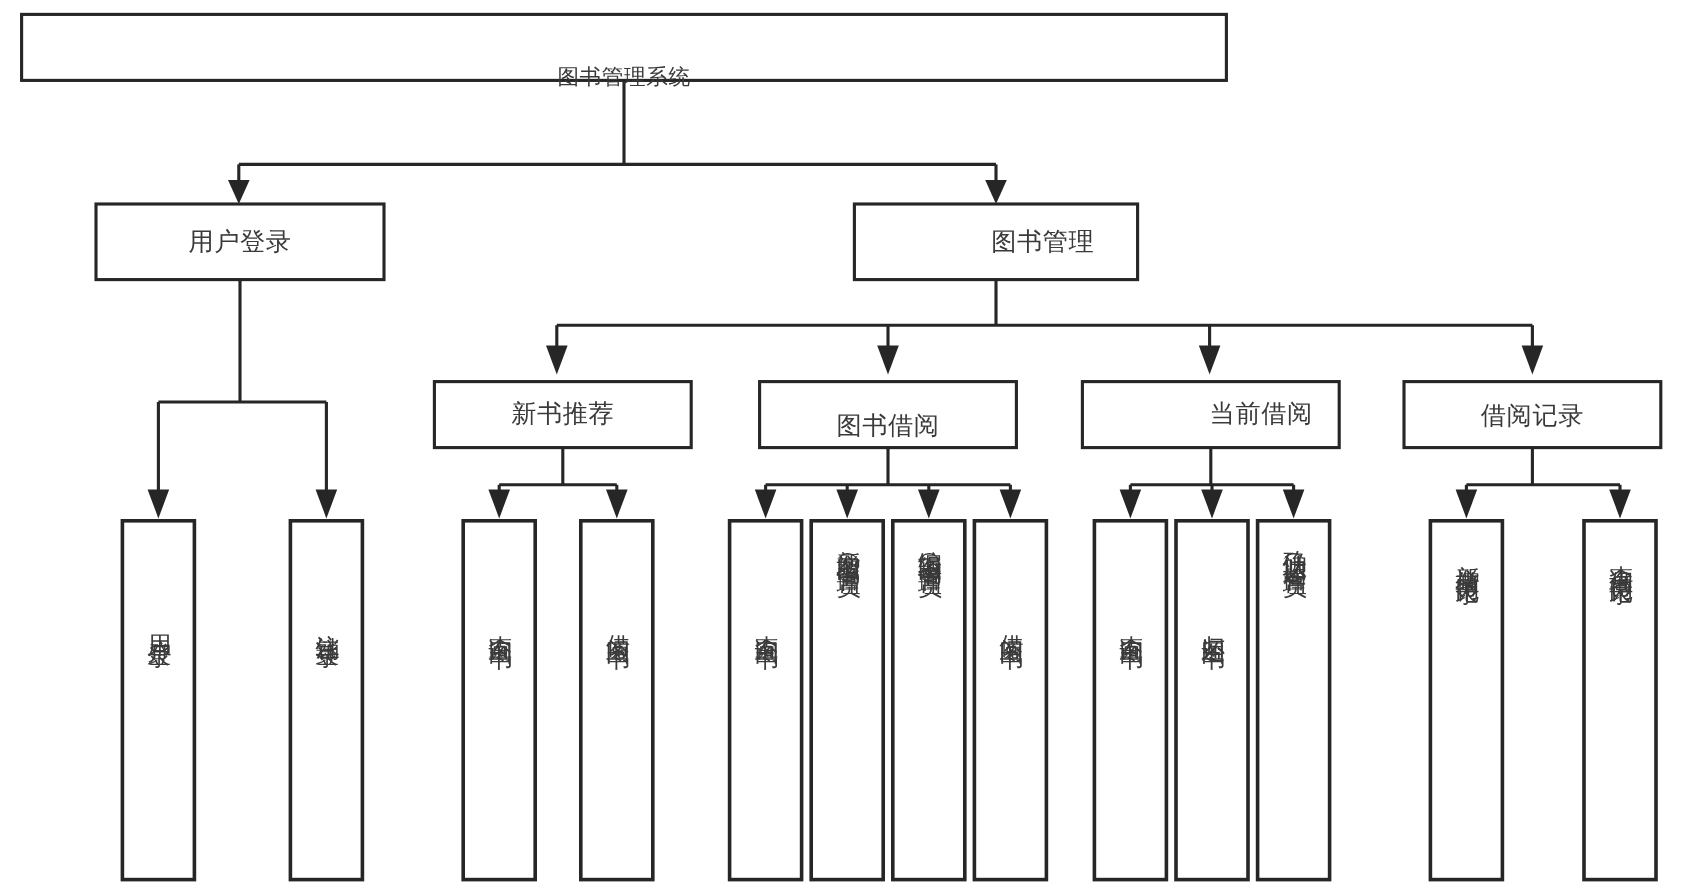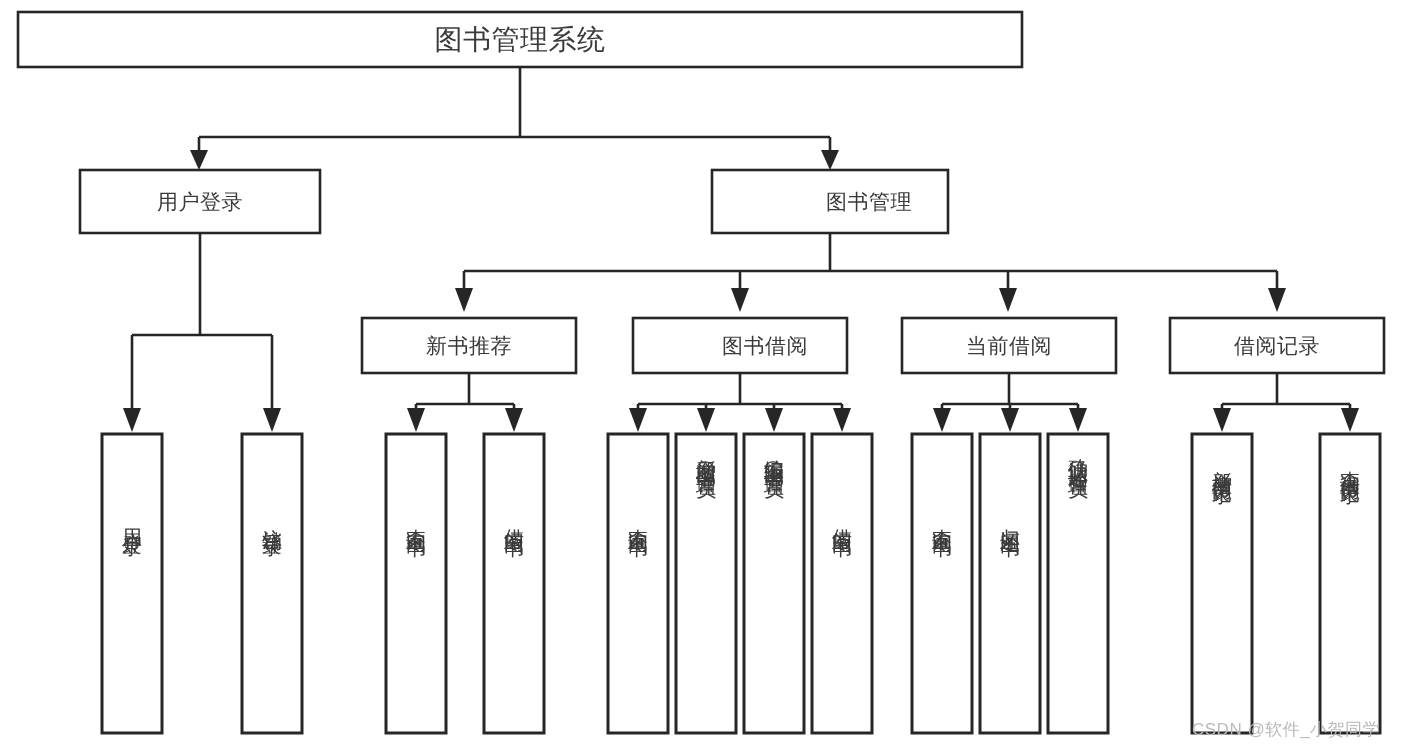--- a/index.html
+++ b/index.html
@@ -53,21 +53,22 @@
     pointer-events: none;
     white-space: nowrap;
   }
   .node-label.horiz {
     font-size: 21px;
     line-height: 24px;
     letter-spacing: 0.5px;
     transform: translate(-50%, -50%);
   }
   .node-label.root-label {
-    font-size: 28px;
+    font-size: 18px;
+    margin-top: 24px;
   }
   .node-label.vert {
     font-size: 20px;
     line-height: 27px;
     writing-mode: vertical-rl;
     text-orientation: upright;
     letter-spacing: 3px;
     transform: translate(-50%, 0);
     white-space: nowrap;
   }
@@ -181,37 +182,36 @@
     <rect class="node-rect leaf" x="1192" y="434" width="60" height="299"></rect>
     <rect class="node-rect leaf" x="1320" y="434" width="60" height="299"></rect>
   </svg>
 
   <div class="node-label horiz root-label" style="left:520px; top:40px;">图书管理系统</div>
 
   <div class="node-label horiz" style="left:200px; top:202px;">用户登录</div>
   <div class="node-label horiz" style="left:869px; top:202px;">图书管理</div>
 
   <div class="node-label horiz" style="left:469px; top:346px;">新书推荐</div>
-  <div class="node-label horiz" style="left:740px; top:346px;margin-left:25px;">图书借阅</div>
-  <div class="node-label horiz" style="left:1009px; top:346px;">当前借阅</div>
+  <div class="node-label horiz" style="left:740px; top:356px;">图书借阅</div>
+  <div class="node-label horiz" style="left:1051px; top:346px;">当前借阅</div>
   <div class="node-label horiz" style="left:1277px; top:346px;font-family:Liberation Serif, serif;">借阅记录</div>
 
   <div class="node-label vert" style="left:132px; top:513px;">用户登录</div>
   <div class="node-label vert" style="left:272px; top:513px;">注销登录</div>
 
   <div class="node-label vert" style="left:416px; top:513px;">查询图书</div>
   <div class="node-label vert" style="left:514px; top:513px;">借阅图书</div>
 
   <div class="node-label vert" style="left:638px; top:513px;">查询图书</div>
   <div class="node-label vert" style="left:706px; top:443px;">新增图书（管理员）</div>
   <div class="node-label vert" style="left:774px; top:443px;">编辑图书（管理员）</div>
   <div class="node-label vert" style="left:842px; top:513px;">借阅图书</div>
 
   <div class="node-label vert" style="left:942px; top:513px;">查询图书</div>
   <div class="node-label vert" style="left:1010px; top:513px;">归还图书</div>
   <div class="node-label vert" style="left:1078px; top:443px;">确认归还（管理员）</div>
 
   <div class="node-label vert" style="left:1222px; top:455px;">新增借阅记录</div>
   <div class="node-label vert" style="left:1350px; top:455px;">查询借阅记录</div>
 
-  <div class="watermark" style="left:1192px; top:718px;">CSDN @软件_小贺同学</div>
 
 </div>
 
 </body></html>

